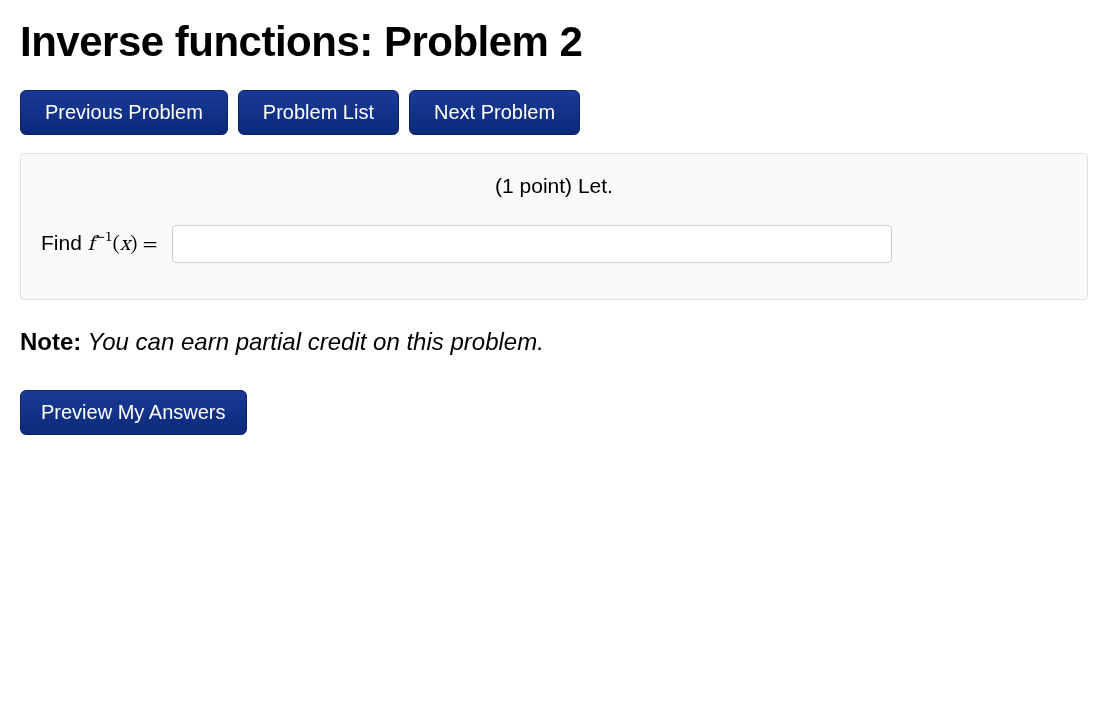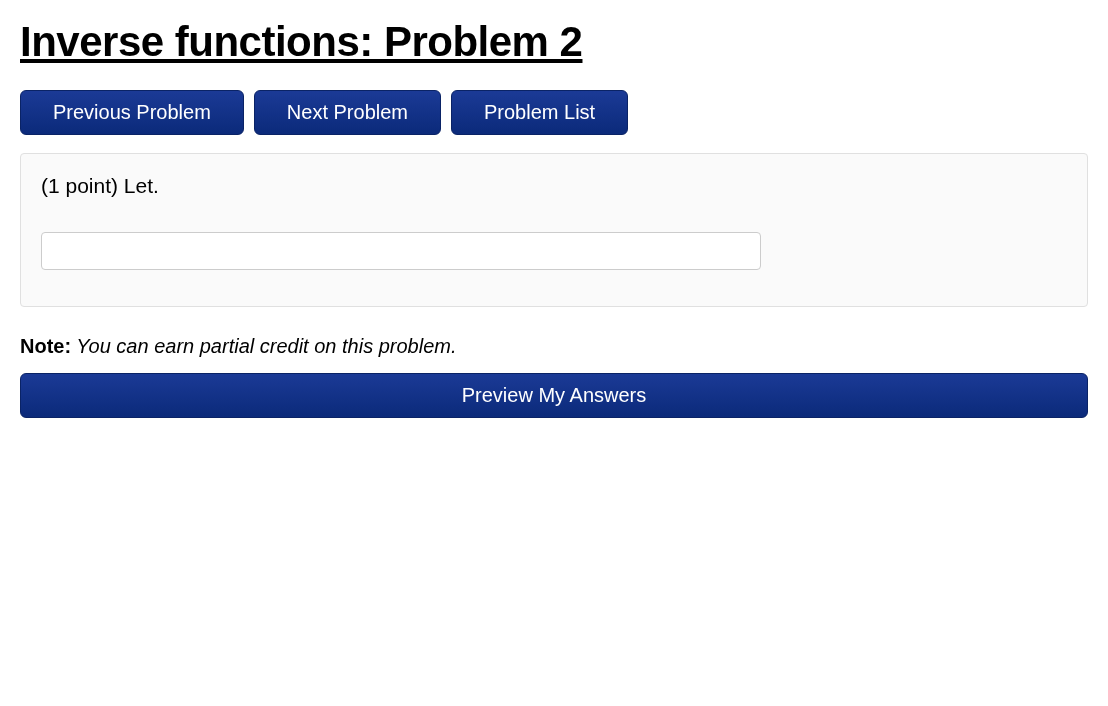--- a/index.html
+++ b/index.html
@@ -10,56 +10,56 @@
       padding: 18px 20px;
       font-family: -apple-system, BlinkMacSystemFont, "Helvetica Neue", Arial, sans-serif;
       background: #fff;
       color: #000;
     }
     h1.page-title {
       font-size: 42px;
       font-weight: 700;
       margin: 0 0 24px 0;
       letter-spacing: -0.5px;
-      text-decoration: underline;
     }
     .nav-buttons {
       display: flex;
       gap: 10px;
       margin-bottom: 18px;
     }
     .btn {
       background: #0b2a7a;
       background: linear-gradient(to bottom, #1b3a96, #0b2a7a);
       color: #fff;
       border: 1px solid #0a2366;
       border-radius: 6px;
-      padding: 10px 32px;
+      padding: 10px 24px;
       font-size: 19px;
       font-weight: 400;
       cursor: pointer;
       font-family: inherit;
     }
     .nav-buttons .btn {
       font-size: 20px;
     }
     .problem-box {
       border: 1px solid #e0e0e0;
       background: #fafafa;
       border-radius: 4px;
       padding: 20px 20px 28px 20px;
       margin-bottom: 28px;
     }
     .stmt {
       font-size: 21px;
-      margin-bottom: 34px;
+      margin-bottom: 27px;
       display: flex;
       align-items: baseline;
       flex-wrap: wrap;
       gap: 0;
+      justify-content: center;
     }
     .answer-row {
       display: flex;
       align-items: center;
       gap: 14px;
       margin-bottom: 26px;
       font-size: 21px;
     }
     .answer-row:last-child {
       margin-bottom: 8px;
@@ -73,30 +73,29 @@
       background: #fff;
       width: 720px;
       max-width: calc(100% - 10px);
     }
     .answer-row input.ans.focused {
       outline: none;
       border-color: #8bb7f0;
       box-shadow: 0 0 0 3px rgba(100, 160, 255, 0.35);
     }
     .note {
-      font-size: 20px;
-      margin: 10px 0 15px 0;
+      font-size: 24px;
+      margin: 10px 0 34px 0;
     }
     .note .italic {
       font-style: italic;
     }
     .action-buttons {
       display: flex;
       gap: 18px;
-      flex-direction: column;
     }
     .action-buttons .btn {
       font-size: 20px;
       padding: 10px 20px;
     }
     
     .math {
       font-family: "STIX Two Math", "Cambria Math", "Latin Modern Math", "Times New Roman", serif;
       white-space: nowrap;
     }
@@ -117,32 +116,35 @@
       top: 0.06em;
     }
   </style>
 </head>
 <body>
 
 <h1 class="page-title">Inverse functions: Problem 2</h1>
 
 <div class="nav-buttons">
   <button class="btn">Previous Problem</button>
+  <button class="btn">Problem List</button>
   <button class="btn">Next Problem</button>
-  <button class="btn">Problem List</button>
 </div>
 
 <div class="problem-box">
 
   <div class="stmt">
     <span>(1 point) Let </span>
     <span> .</span>
   </div>
 
   <div class="answer-row">
+    <span>
+      <span>Find </span><span class="math"><span class="mi">f</span><span class="subfind">−1</span>(<span class="mi">x</span>)<span> = </span></span>
+    </span>
     <input type="text" class="ans" style="width: 720px;" value="">
   </div>
 
 
 </div>
 
 <div class="note">
   <strong>Note:</strong><span class="italic"> You can earn partial credit on this problem.</span>
 </div>
 

